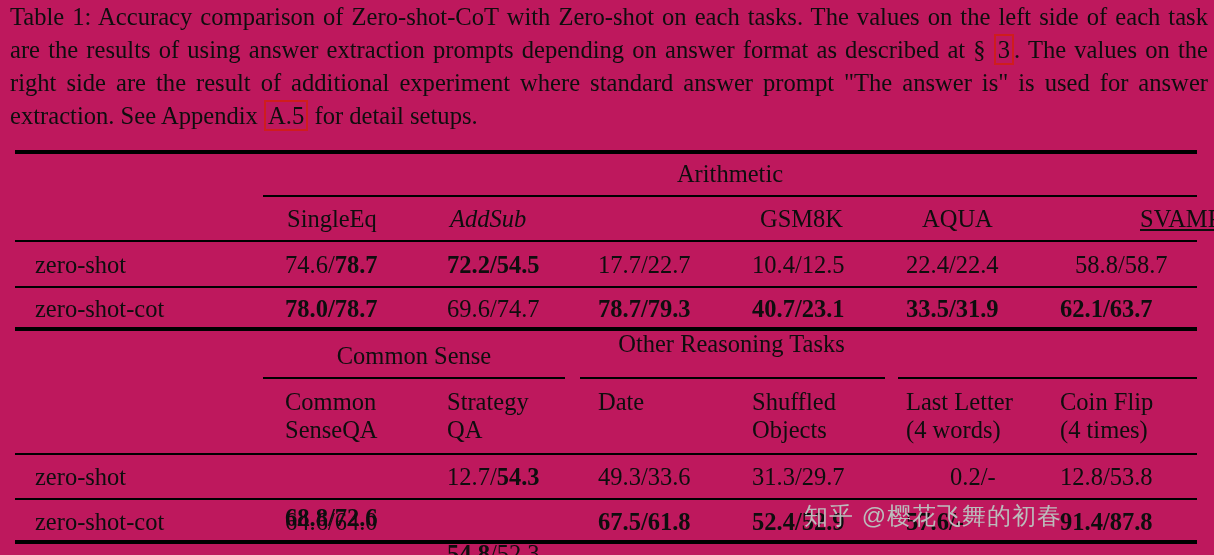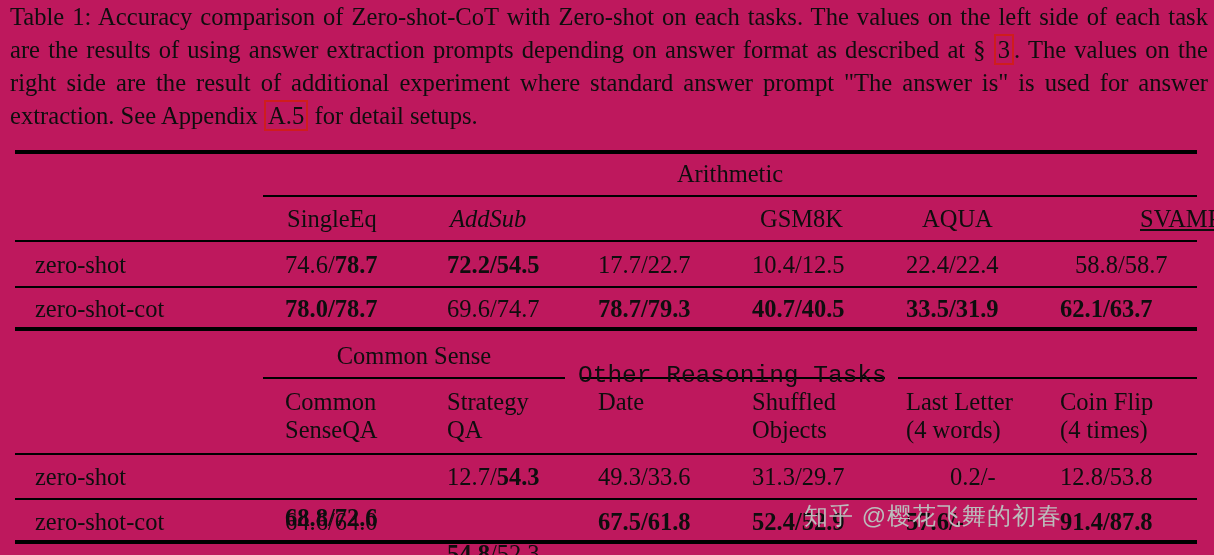--- a/index.html
+++ b/index.html
@@ -66,27 +66,27 @@
     <span class="cell" style="left:752px;"><span>10.4</span><span>/</span><span>12.5</span></span>
     <span class="cell" style="left:906px;"><span>22.4</span><span>/</span><span>22.4</span></span>
     <span class="cell" style="left:1060px;margin-left:15px;"><span>58.8</span><span>/</span><span>58.7</span></span>
   </div>
 
   <div class="row" style="top:295px;">
     <span class="cell" style="left:35px;">zero-shot-cot</span>
     <span class="cell" style="left:285px;"><span class="b">78.0</span><span class="b">/</span><span class="b">78.7</span></span>
     <span class="cell" style="left:447px;"><span>69.6</span><span>/</span><span>74.7</span></span>
     <span class="cell" style="left:598px;"><span class="b">78.7</span><span class="b">/</span><span class="b">79.3</span></span>
-    <span class="cell" style="left:752px;"><span class="b">40.7</span><span class="b">/</span><span class="b">40.5</span></span>
+    <span class="cell" style="left:752px;"><span class="b">40.7</span><span class="b">/</span><span class="b">23.1</span></span>
     <span class="cell" style="left:906px;"><span class="b">33.5</span><span class="b">/</span><span class="b">31.9</span></span>
     <span class="cell" style="left:1060px;"><span class="b">62.1</span><span class="b">/</span><span class="b">63.7</span></span>
   </div>
 
   <div class="gh" style="left:263px;top:342px;width:302px;">Common Sense</div>
-  <div class="gh" style="left:578px;top:362px;width:307px;font-family:Liberation Mono, monospace;">Other Reasoning Tasks</div>
+  <div class="gh" style="left:578px;top:330px;width:307px;">Other Reasoning Tasks</div>
 
   <div class="row" style="top:388px;height:58px;">
     <span class="cell two-line" style="left:285px;"><span>Common</span><br><span>SenseQA</span></span>
     <span class="cell two-line" style="left:447px;"><span>Strategy</span><br><span>QA</span></span>
     <span class="cell two-line" style="left:598px;"><span>Date</span><br></span>
     <span class="cell two-line" style="left:752px;"><span>Shuffled</span><br><span>Objects</span></span>
     <span class="cell two-line" style="left:906px;"><span>Last Letter</span><br><span>(4 words)</span></span>
     <span class="cell two-line" style="left:1060px;"><span>Coin Flip</span><br><span>(4 times)</span></span>
   </div>
 

